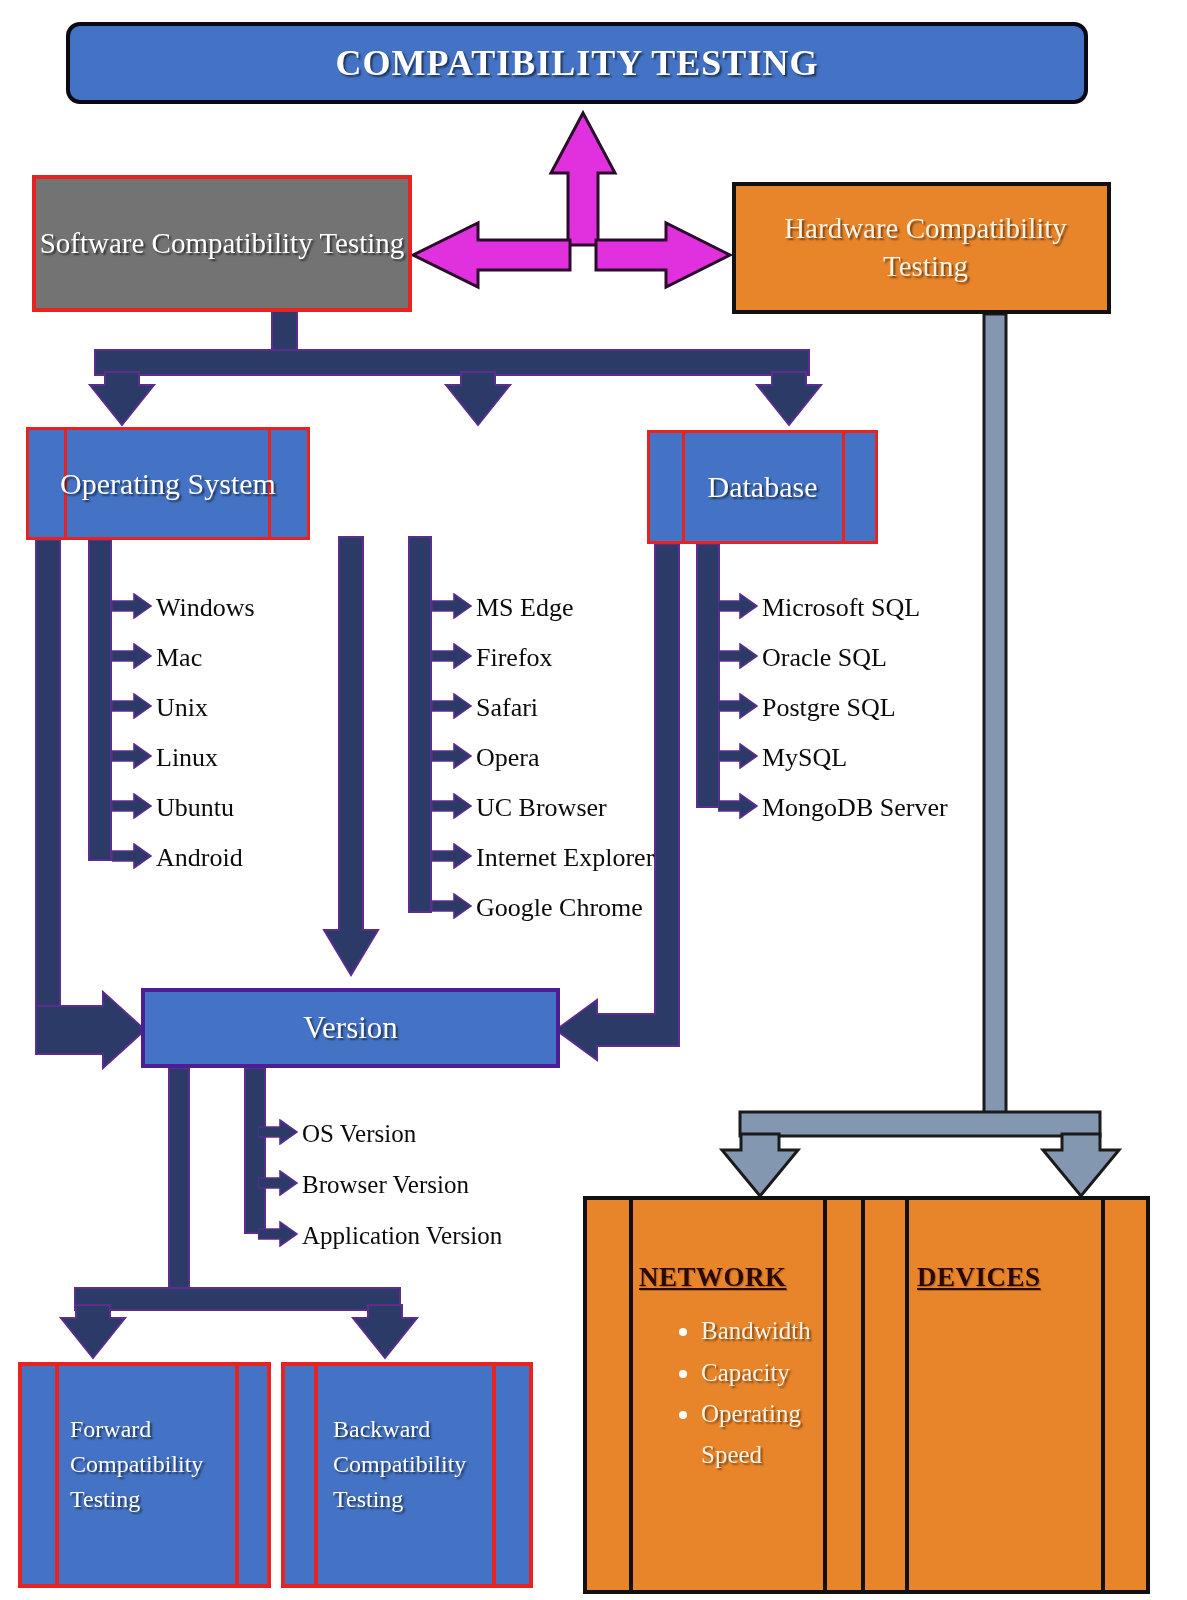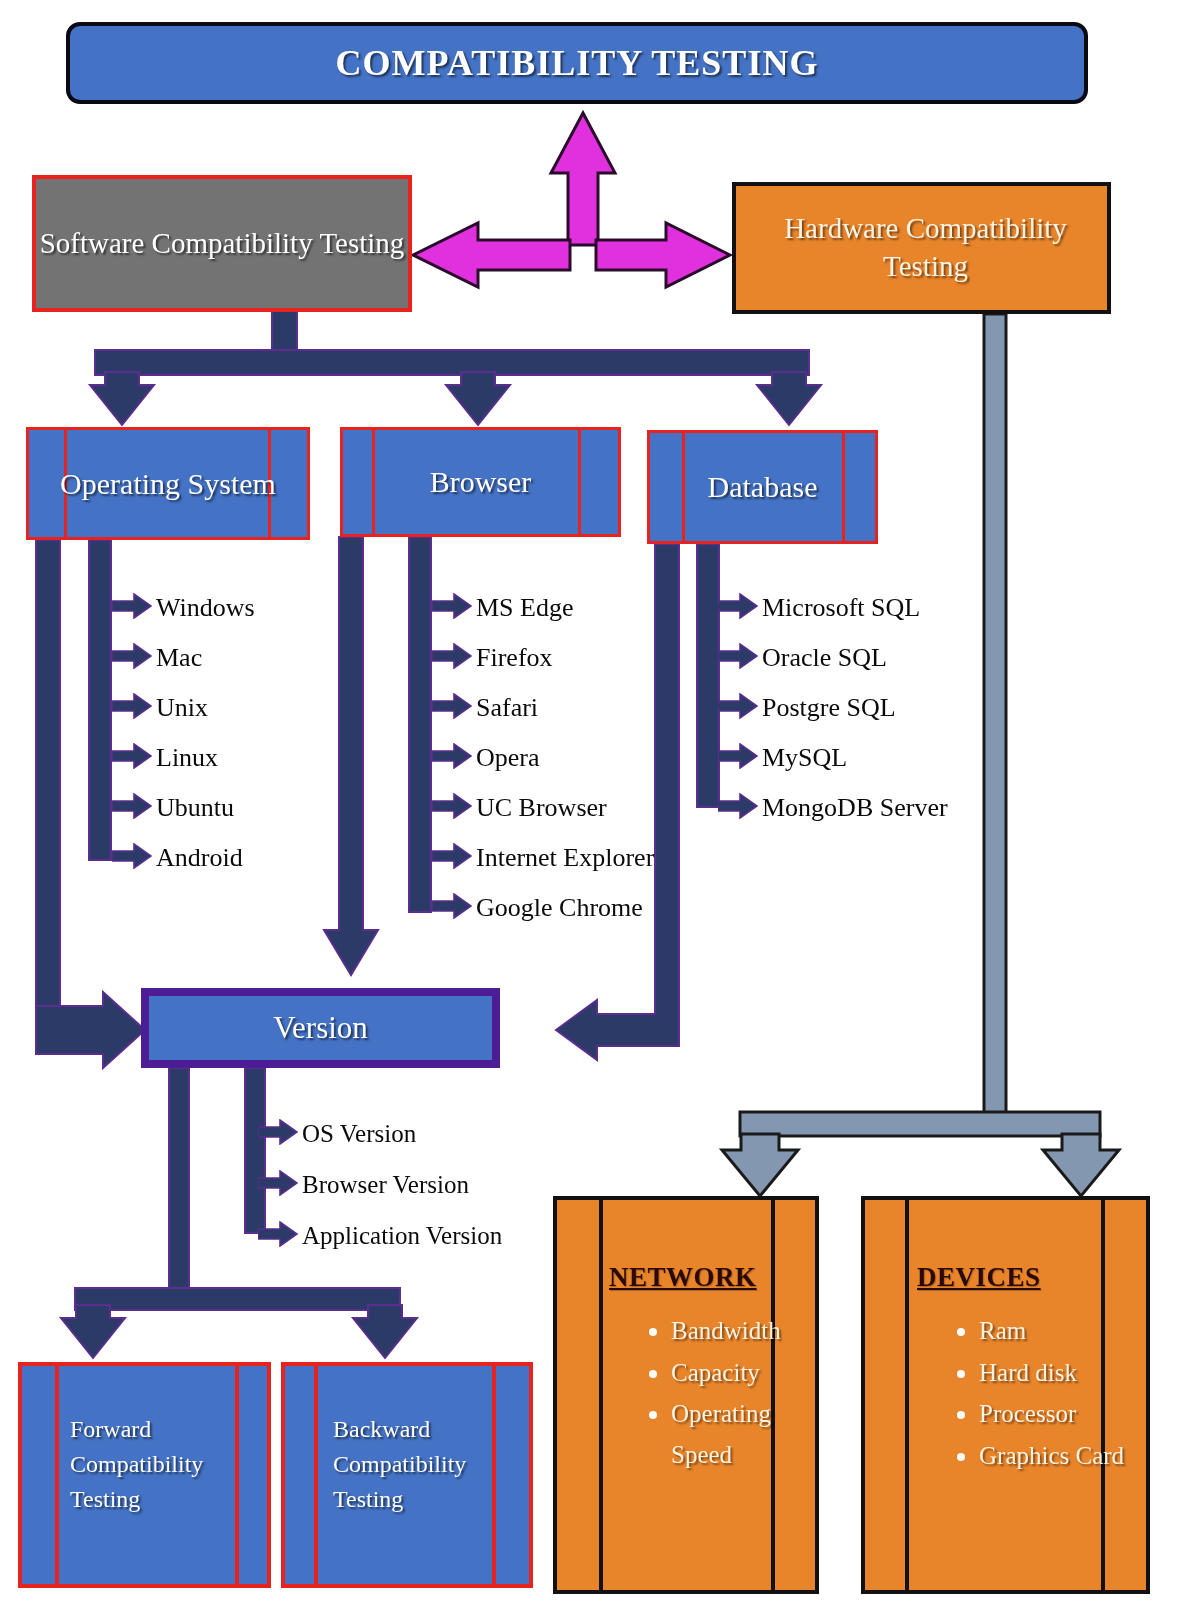--- a/index.html
+++ b/index.html
@@ -79,22 +79,22 @@
   }
   #os-box      { left: 26px;  top: 427px; width: 284px; height: 113px; }
   #os-box .inner-l { left: 35px; } #os-box .inner-r { right: 36px; }
   #browser-box { left: 340px; top: 427px; width: 281px; height: 110px; }
   #browser-box .inner-l { left: 29px; } #browser-box .inner-r { right: 37px; }
   #db-box      { left: 647px; top: 430px; width: 231px; height: 114px; }
   #db-box .inner-l { left: 32px; } #db-box .inner-r { right: 30px; }
 
   
   #version-box {
-    left: 141px; top: 988px; width: 359px; height: 80px;
-    background: #4472C4; border: 8px solid #4c1d95;
+    left: 141px; top: 988px; width: 419px; height: 80px;
+    background: #4472C4; border: 4px solid #4c1d95;
     display: flex; align-items: center; justify-content: center;
   }
   #version-box .txt { font-size: 31px; }
 
   
   .fb-box {
     position: absolute;
     background: #4472C4;
     border: 4px solid #e8231f;
   }
@@ -130,21 +130,21 @@
   .hw-panel ul {
     position: absolute; top: 110px; left: 92px; right: 18px;
     list-style: disc;
     padding-left: 22px;
   }
   .hw-panel ul li {
     color: #fdf3e3; font-size: 25px; line-height: 1.62;
     text-shadow: 2px 2px 2px rgba(0,0,0,0.45);
   }
   .hw-panel ul li::marker { color: #ffffff; font-size: 26px; }
-  #network-panel { left: 553px; top: 1196px; width: 266px; height: 398px; padding-left: 45px; }
+  #network-panel { left: 583px; top: 1196px; width: 288px; height: 398px; padding-left: 45px; }
   #network-panel .inner-l { left: 42px; } #network-panel .inner-r { right: 40px; }
   #devices-panel { left: 861px; top: 1196px; width: 289px; height: 398px; padding-left: 12px; }
   #devices-panel .inner-l { left: 40px; } #devices-panel .inner-r { right: 41px; }
 
   
   .leaf-list { position: absolute; }
   .leaf {
     position: relative;
     display: flex; align-items: center;
     height: 50px;
@@ -229,25 +229,20 @@
   <div class="node orange-box" id="hw-box">
     <span class="txt creamtxt">Hardware Compatibility Testing</span>
   </div>
 
   <div class="cat-box" id="os-box">
     <div class="inner-l"></div>
     <div class="inner-r"></div>
     <div class="label">Operating System</div>
   </div>
 
-  <div class="cat-box" id="browser-box">
-    <div class="inner-l"></div>
-    <div class="inner-r"></div>
-    <div class="label">Browser</div>
-  </div>
 
   <div class="cat-box" id="db-box">
     <div class="inner-l"></div>
     <div class="inner-r"></div>
     <div class="label">Database</div>
   </div>
 
   <div class="leaf-list" id="os-leaves">
       <div class="leaf">
         <span class="arw"><svg width="40" height="26" viewBox="0 0 40 26">
@@ -407,21 +402,15 @@
         <li>Bandwidth</li>
         <li>Capacity</li>
         <li>Operating Speed</li>
       </ul>
   </div>
 
   <div class="hw-panel" id="devices-panel">
     <div class="inner-l"></div>
     <div class="inner-r"></div>
     <div class="heading">DEVICES</div>
-    <ul>
-        <li>Ram</li>
-        <li>Hard disk</li>
-        <li>Processor</li>
-        <li>Graphics Card</li>
-      </ul>
   </div>
 
 </div>
 
 </body></html>

